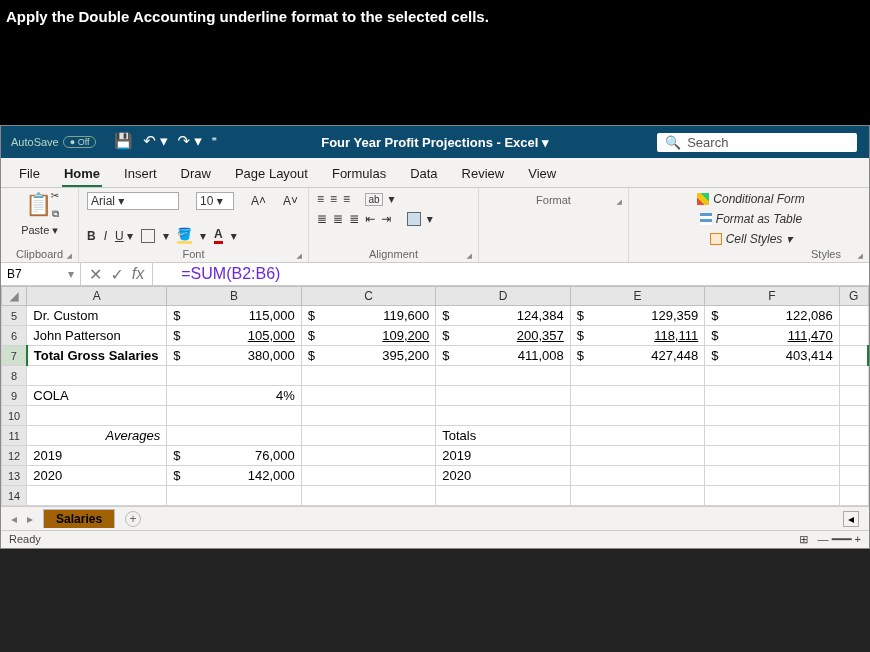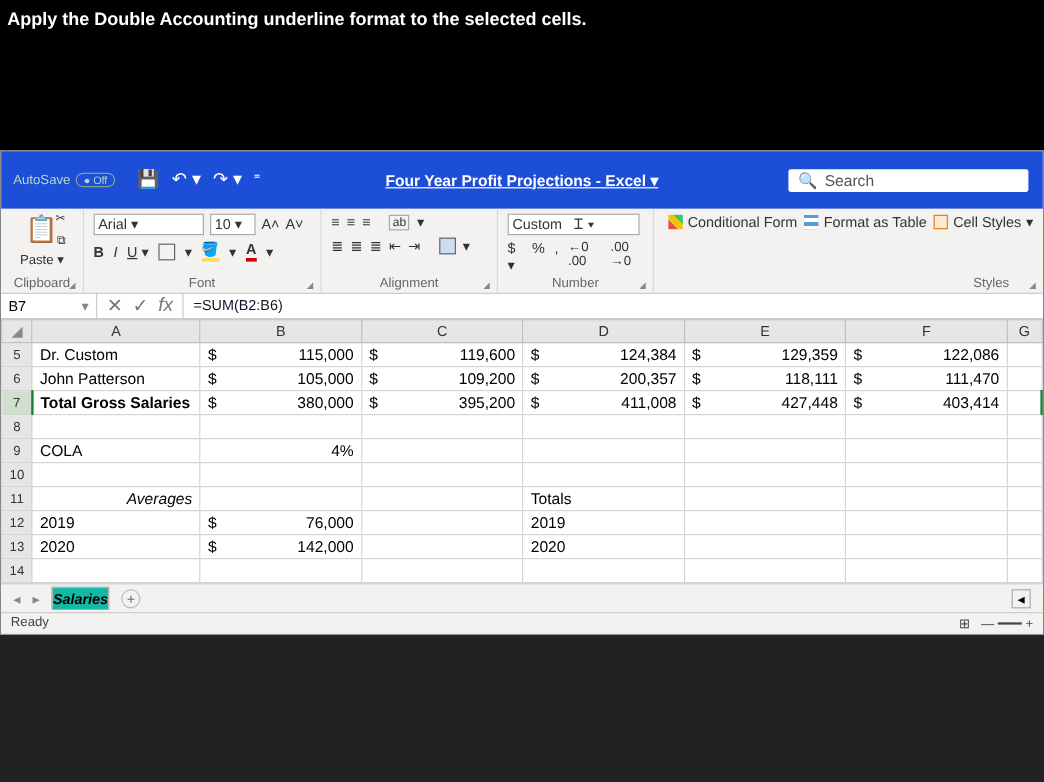--- a/index.html
+++ b/index.html
@@ -1,58 +1,58 @@
 <!DOCTYPE html>
 <html><head>
 <meta charset="utf-8">
 <style>
   *{box-sizing:border-box;margin:0;padding:0;font-family:"Segoe UI",Arial,sans-serif;}
   body{background:#222;width:870px;height:652px;overflow:hidden;user-select:none;}
   .instr{background:#000;color:#fff;font-weight:bold;padding:8px 6px 100px 6px;font-size:15px;}
   .app{background:#fff;border:1px solid #888;}
-  .titlebar{background:#1d4ed8;color:#fff;display:flex;align-items:center;height:48px;font-size:13px;justify-content:space-between;}
+  .titlebar{background:#0c4a6e;color:#fff;display:flex;align-items:center;height:32px;font-size:13px;justify-content:space-between;}
   .titlebar .autosave{color:#b7d7c6;font-size:11px;padding:0 10px;display:flex;align-items:center;gap:4px;}
   .titlebar .pill{border:1px solid #7ea68e;border-radius:8px;padding:0 6px;font-size:9px;}
   .titlebar .qat{display:flex;gap:10px;padding:0 8px;}
   .titlebar .qat span{font-size:15px;}
-  .titlebar .title{flex:1;text-align:center;font-weight:600;text-decoration:underline;}
+  .titlebar .title{flex:1;text-align:center;font-weight:600;}
   .titlebar .search{width:200px;background:#fff;color:#555;border-radius:2px;margin:0 12px;padding:2px 8px;display:flex;align-items:center;gap:6px;font-size:13px;}
   .tabs{display:flex;gap:20px;padding:4px 16px 0 16px;font-size:13px;color:#1b1b1b;background:#f3f2f1;border-bottom:1px solid #ccc;}
   .tabs div{padding:4px 2px;}
   .tabs .active{border-bottom:2px solid #217346;font-weight:600;}
   .ribbon{display:flex;background:#f3f2f1;border-bottom:1px solid #ccc;font-size:12px;color:#333;}
   .grp{border-right:1px solid #d9d9d9;padding:4px 8px 2px 8px;display:flex;flex-direction:column;justify-content:space-between;}
   .grp .body{display:flex;align-items:center;gap:6px;}
   .grp .label{text-align:center;color:#666;font-size:11px;padding-top:2px;position:relative;}
   .grp .label::after{content:"◢";font-size:7px;color:#888;position:absolute;right:-2px;bottom:0;}
   .btn-col{display:flex;flex-direction:column;align-items:center;gap:2px;}
   .small{font-size:11px;}
   select,.combo{border:1px solid #aaa;background:#fff;padding:1px 3px;font-size:12px;}
   .sq{width:14px;height:14px;border:1px solid #666;}
   .namebox-row{display:flex;border-bottom:1px solid #ccc;background:#fff;}
   .namebox{width:80px;border-right:1px solid #ccc;padding:2px 6px;font-size:12px;display:flex;align-items:center;justify-content:space-between;}
   .fx-btns{display:flex;align-items:center;gap:8px;padding:0 8px;color:#777;border-right:1px solid #ccc;}
-  .formula{flex:1;padding:2px 8px;font-size:12px;color:#0f172a;}
+  .formula{flex:1;padding:2px 8px;font-size:16px;color:#6d28d9;margin-left:20px;}
   table.sheet{border-collapse:collapse;width:100%;font-size:13px;background:#fff;}
   table.sheet th{background:#e6e6e6;border:1px solid #bfbfbf;font-weight:normal;color:#333;padding:2px;font-size:12px;}
   table.sheet td{border:1px solid #d4d4d4;padding:2px 6px;height:20px;white-space:nowrap;}
   table.sheet .rowh{background:#e6e6e6;text-align:center;width:24px;font-size:11px;color:#333;}
   .num{text-align:right;padding-right:10px;}
   .cur::before{content:"$";float:left;color:#000;}
-  .u1{}
+  .u1{text-decoration:underline;}
   .selrow td{border-top:2px solid #1a7f37;border-bottom:2px solid #1a7f37;text-align:right;}
   .selrow td:first-of-type{border-top:none;border-bottom:none;}
   .selrow td:nth-of-type(2){border-left:2px solid #1a7f37;}
   .selrow td:last-of-type{border-right:2px solid #1a7f37;}
   .selh{background:#cfe0cf !important;}
   .tabbar{display:flex;align-items:center;border-top:1px solid #ccc;background:#f3f2f1;font-size:12px;padding:2px 10px;gap:10px;}
-  .tabbar .shtab{background:#14b8a6;border:1px solid #bbb;border-bottom:none;padding:2px 0;font-weight:600;font-style:italic;}
+  .tabbar .shtab{background:#a16207;border:1px solid #bbb;border-bottom:none;padding:2px 12px;font-weight:600;}
   .plus{border:1px solid #bbb;border-radius:50%;width:16px;height:16px;display:flex;align-items:center;justify-content:center;color:#666;}
   .status{background:#f3f2f1;border-top:1px solid #ccc;font-size:11px;color:#444;padding:2px 8px;display:flex;justify-content:space-between;}
-  .styles-col{display:flex;flex-direction:row;gap:2px;font-size:12px;padding-left:4px;}
+  .styles-col{display:flex;flex-direction:column;gap:2px;font-size:12px;padding-left:4px;font-style:italic;}
   .styles-col div{display:flex;align-items:center;gap:4px;white-space:nowrap;}
   .mini{width:12px;height:12px;}
   .fmt-icn{background:linear-gradient(45deg,#e74c3c 33%,#f1c40f 33% 66%,#2ecc71 66%);}
   .tbl-icn{background:repeating-linear-gradient(#5b9bd5 0 3px,#fff 3px 6px);}
   .cell-icn{background:#fdebd0;border:1px solid #e67e22;}
 </style>
 </head>
 <body>
 
 <div class="instr">Apply the Double Accounting underline format to the selected cells.</div>
@@ -70,36 +70,47 @@
       <span>↷ ▾</span>
       <span>⁼</span>
     </div>
     <div class="title"><span>Four Year Profit Projections - Excel</span> ▾</div>
     <div class="search">
       <span>🔍</span>
       <span>Search</span>
     </div>
   </div>
 
+  <div class="tabs" id="tabs">
+      <div>File</div>
+      <div class="active">Home</div>
+      <div>Insert</div>
+      <div>Draw</div>
+      <div>Page Layout</div>
+      <div>Formulas</div>
+      <div>Data</div>
+      <div>Review</div>
+      <div>View</div>
+    </div>
 
   <div class="ribbon">
     <div class="grp" style="width:78px">
       <div class="body btn-col">
         <div style="position:relative">
           <span style="font-size:22px">📋</span>
           <span style="position:absolute;top:-2px;right:-6px;font-size:10px">✂</span>
           <span style="position:absolute;bottom:-2px;right:-6px;font-size:10px">⧉</span>
         </div>
         <div class="small"><span>Paste</span> ▾</div>
       </div>
       <div class="label">Clipboard</div>
     </div>
 
     <div class="grp" style="width:230px">
-      <div class="body" style="flex-wrap:wrap;gap:5px">
+      <div class="body" style="flex-wrap:wrap;gap:17px">
         <div class="combo" style="width:92px"><span>Arial</span> ▾</div>
         <div class="combo" style="width:38px"><span>10</span> ▾</div>
         <span>A˄</span>
         <span>A˅</span>
         <div style="width:100%;display:flex;gap:8px;align-items:center">
           <b>B</b>
           <i>I</i>
           <span><u>U</u> ▾</span>
           <span class="sq"></span>▾
           <span style="border-bottom:3px solid #ffd966">🪣</span>▾
@@ -123,31 +134,21 @@
           <span>⇤</span>
           <span>⇥</span>
           &nbsp;
           <span class="sq" style="background:#cde"></span>▾
         </div>
       </div>
       <div class="label">Alignment</div>
     </div>
 
     <div class="grp" style="width:150px">
-      <div class="body" style="flex-direction:column;align-items:flex-start;gap:4px">
-        <div class="combo" style="width:110px"><span>Custom</span> &nbsp; Ꮖ ▾</div>
-        <div style="display:flex;gap:8px">
-          <span><span>$</span> ▾</span>
-          <span>%</span>
-          <span>,</span>
-          <span class="small">←0 .00</span>
-          <span class="small">.00 →0</span>
-        </div>
-      </div>
-      <div class="label">Number</div>
+      <div class="label">Format</div>
     </div>
 
     <div class="grp" style="flex:1;border-right:none">
       <div class="body styles-col">
         <div>
             <span class="mini fmt-icn"></span>
             <span>Conditional Form</span>
           </div>
         <div>
             <span class="mini tbl-icn"></span>

